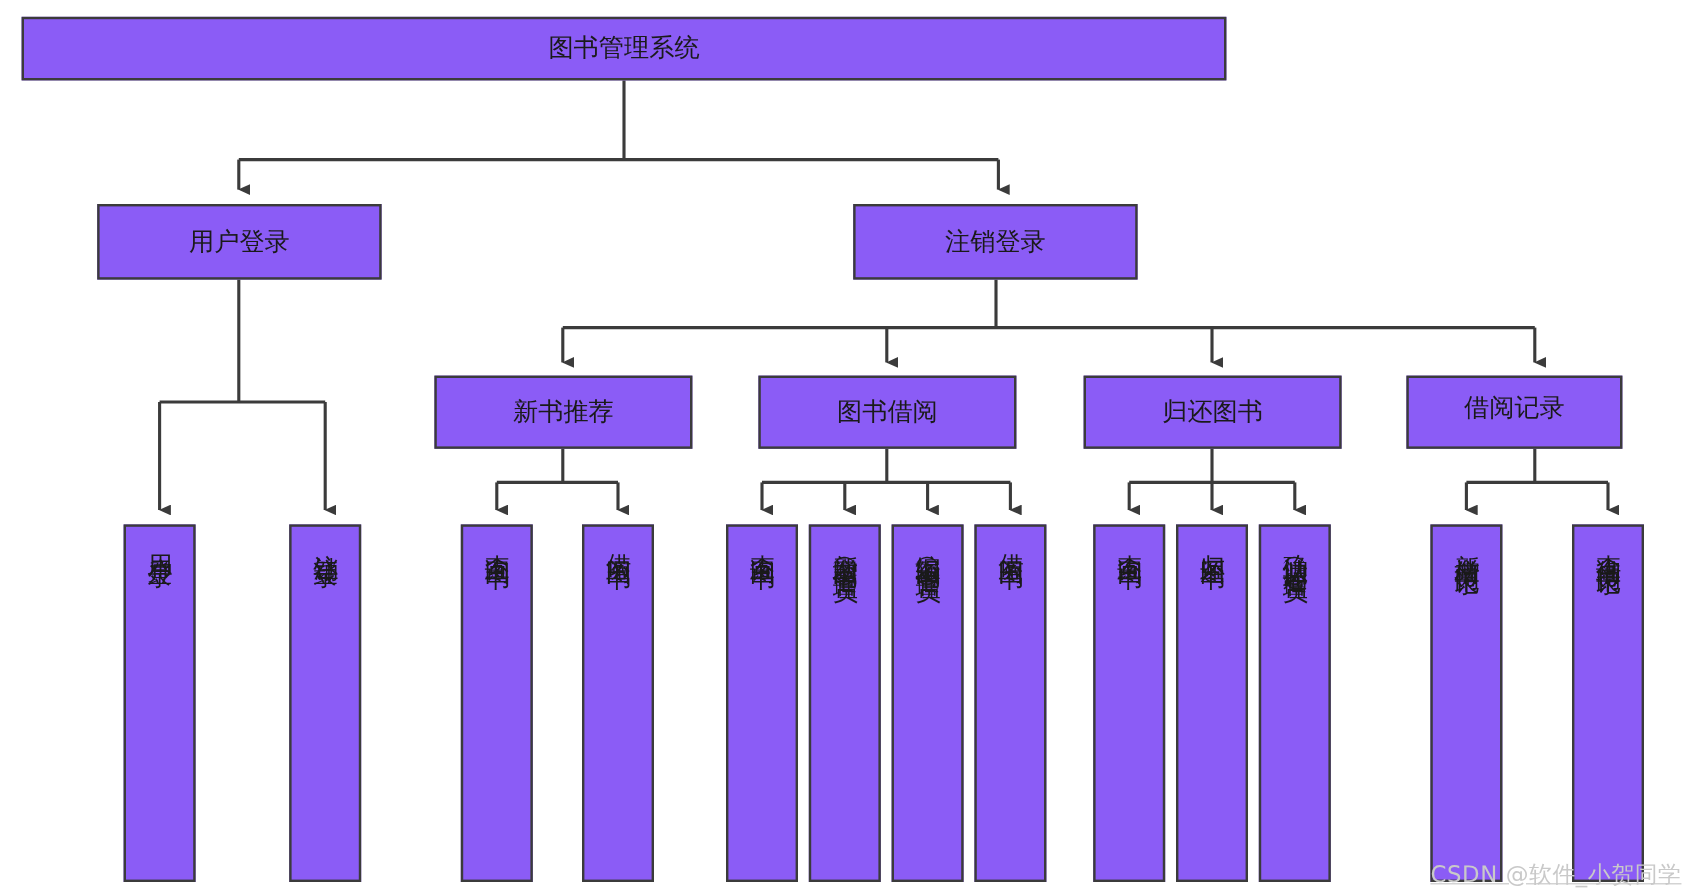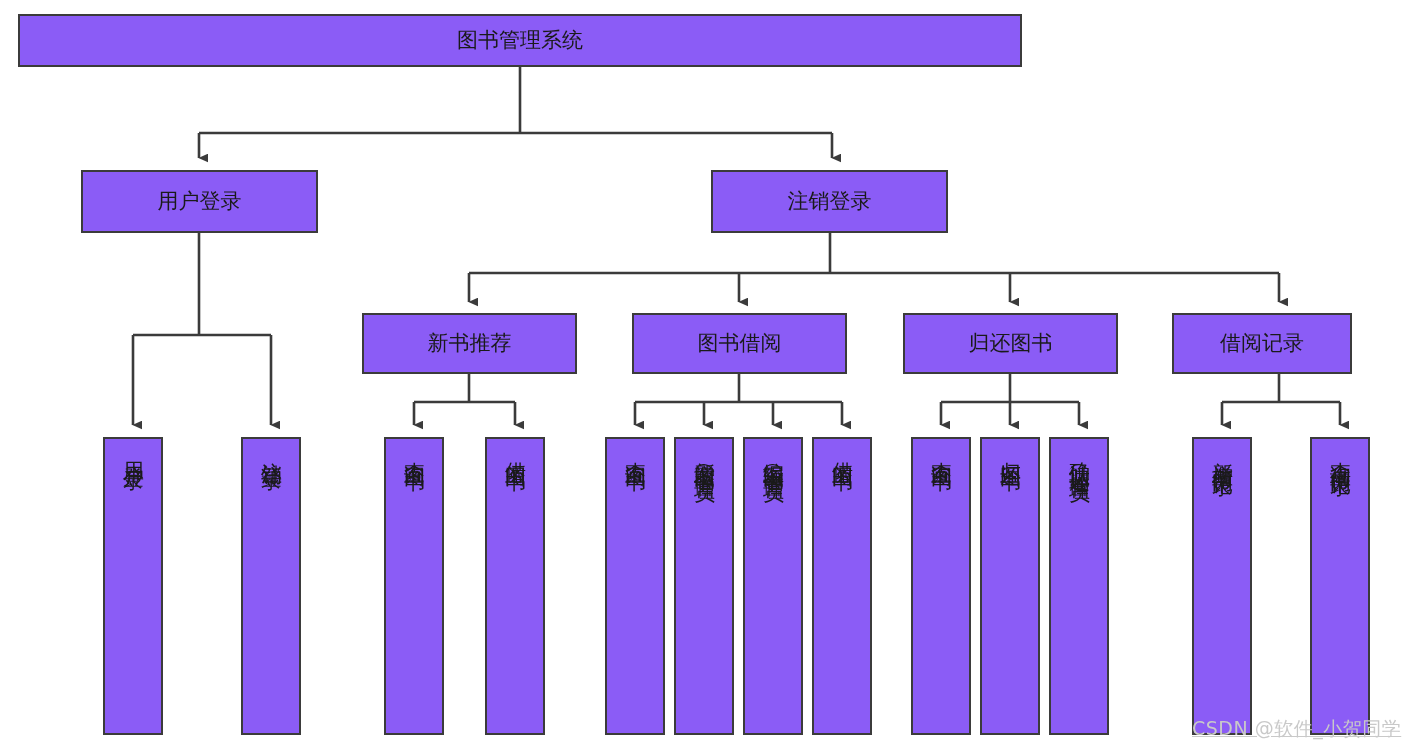--- a/index.html
+++ b/index.html
@@ -143,21 +143,21 @@
   </div>
 
   <div class="node horizontal" style="left:632px; top:313px; width:215px; height:61px;">
     <span class="node-label">图书借阅</span>
   </div>
 
   <div class="node horizontal" style="left:903px; top:313px; width:215px; height:61px;">
     <span class="node-label">归还图书</span>
   </div>
 
-  <div class="node horizontal" style="left:1172px; top:313px; width:180px; height:61px;">
+  <div class="node horizontal" style="left:1172px; top:313px; width:180px; height:61px;font-family:Liberation Mono, monospace;">
     <span class="node-label">借阅记录</span>
   </div>
 
   <div class="node vertical" style="left:103px; top:437px; width:60px; height:298px;">
     <span class="node-label">用户登录</span>
   </div>
   <div class="node vertical" style="left:241px; top:437px; width:60px; height:298px;">
     <span class="node-label">注销登录</span>
   </div>
 

